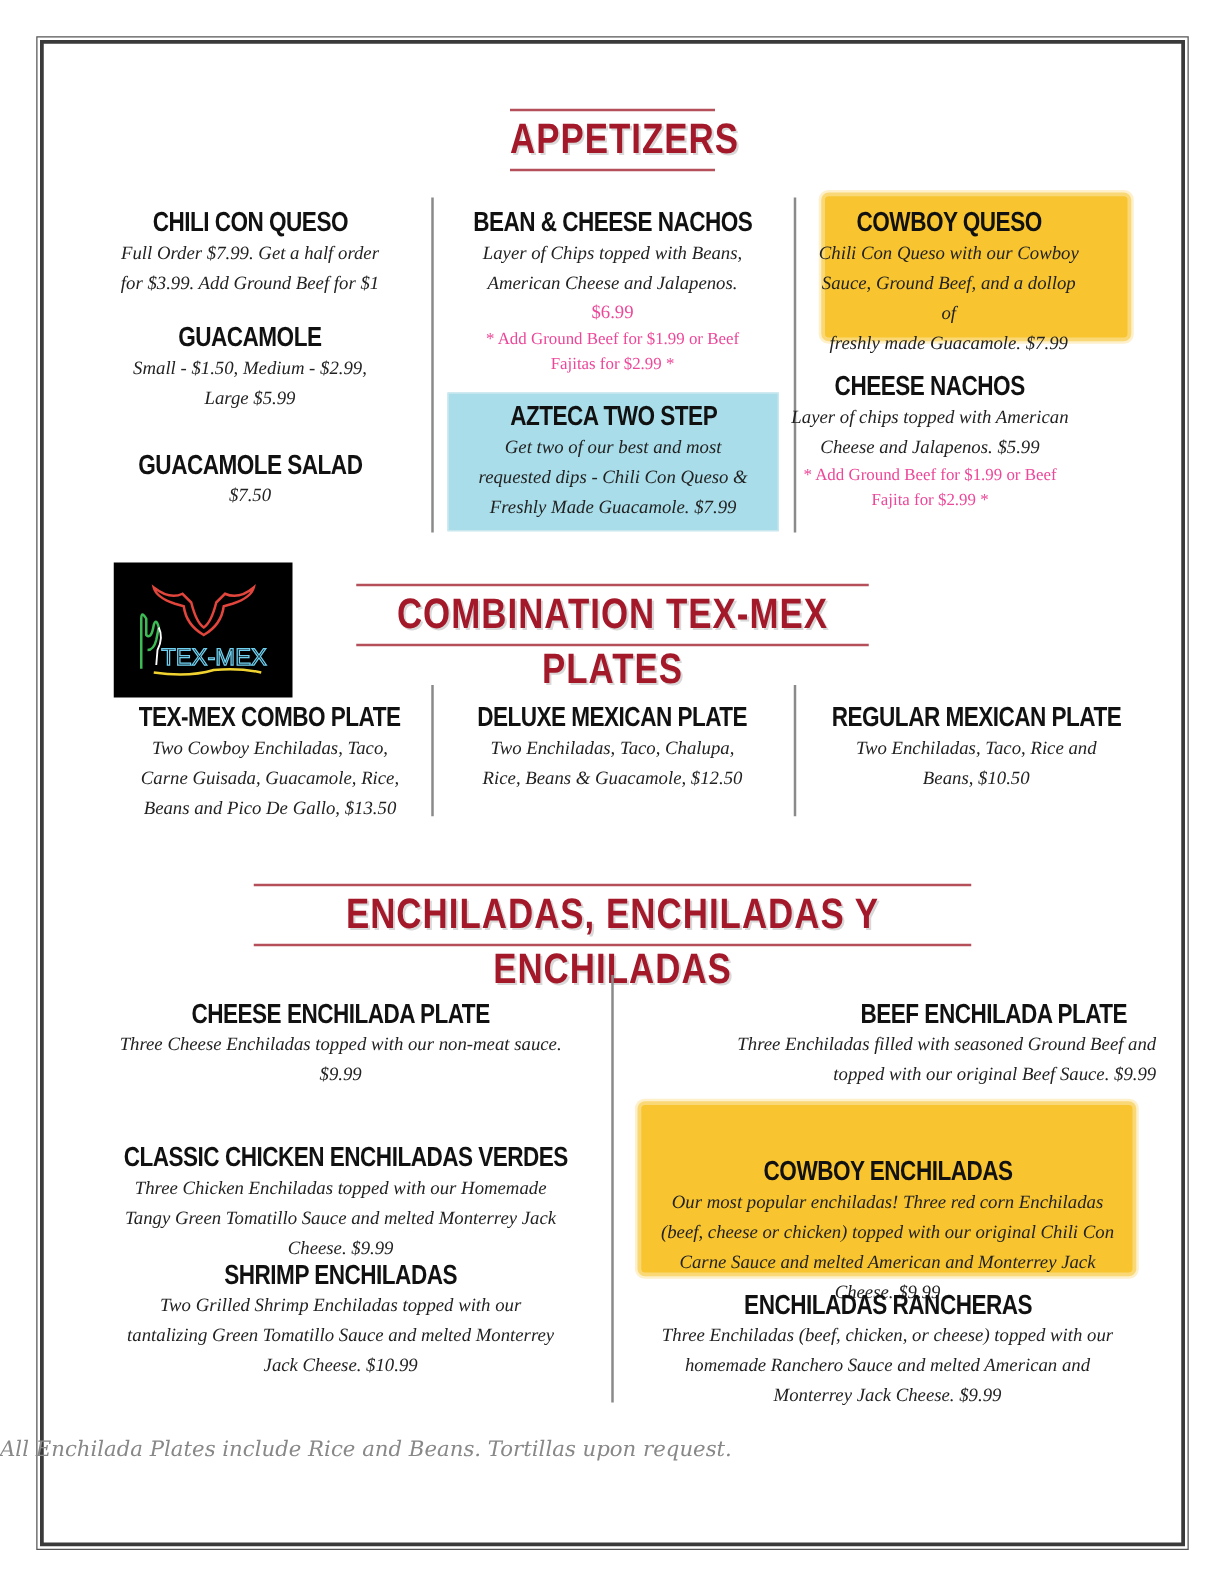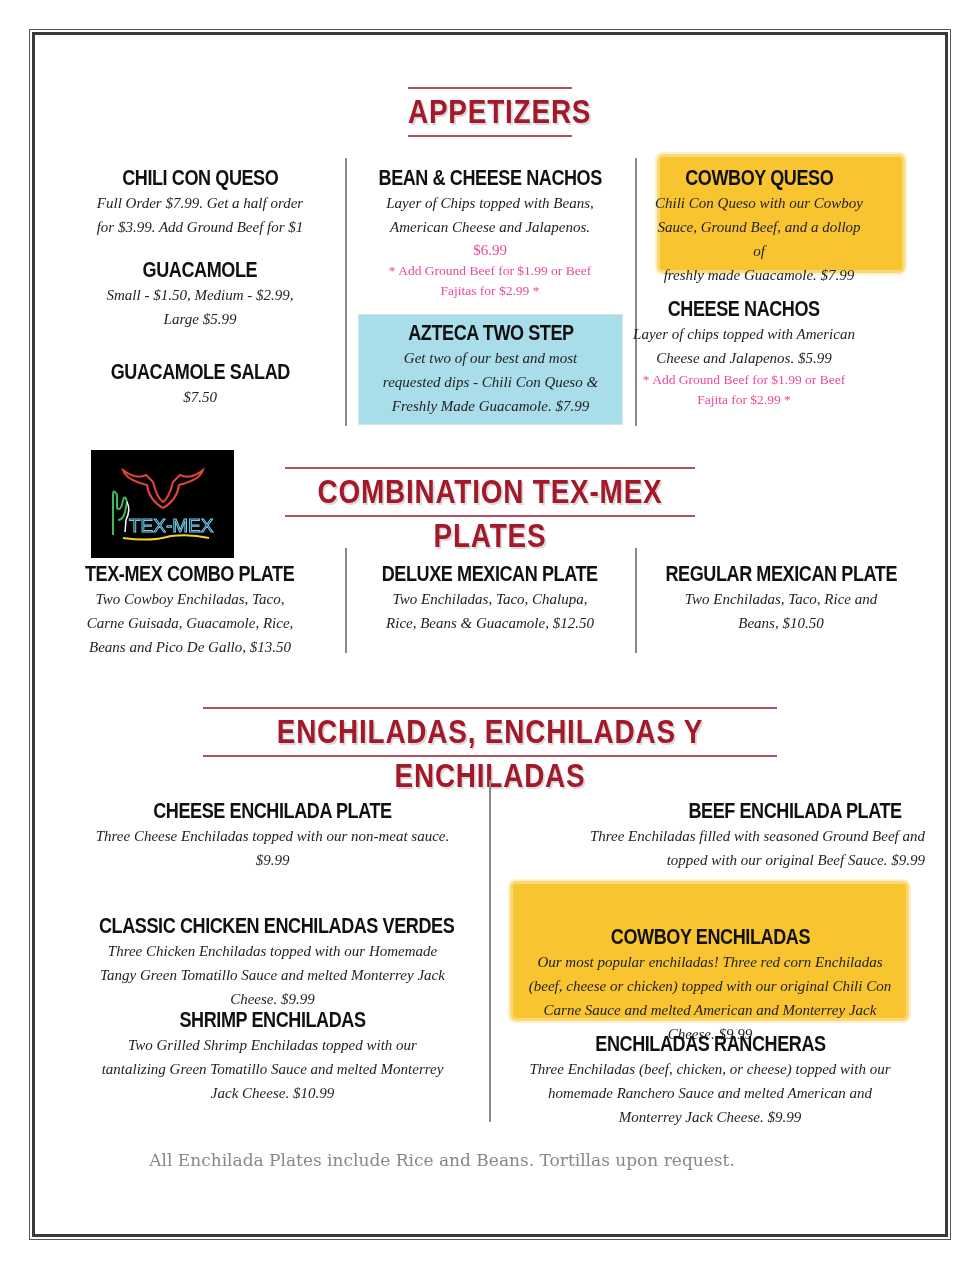--- a/index.html
+++ b/index.html
@@ -33,22 +33,22 @@
       border-radius: 3px;
       box-shadow: 0 0 0 3px rgba(248,197,49,0.55), 0 0 0 5px rgba(248,197,49,0.25);
     }
     .hl-blue { position: absolute; background: #a8dde9; border: 1px solid #cbe7ee; }
 
     .logo {
       position: absolute; left: 91px; top: 450px; width: 143px; height: 108px;
       background: #000;
     }
     .footer-note {
-      position: absolute; left: 0; width: 884px; top: 1150px; text-align: center;
-      font-family: "DejaVu Serif", serif; font-size: 17px; color: #888;
+      position: absolute; left: 0; width: 884px; top: 1150px; text-align: left;
+      font-family: "DejaVu Serif", serif; font-style: italic; font-size: 17px; color: #888;
     }
   </style>
 </head>
 <body>
 
 <div class="frame-outer"></div>
 <div class="frame-inner"></div>
 
 <div class="section-title" style="left:390px; top:87px; width:200px; height:50px; font-size:34px; line-height:44px;">APPETIZERS</div>
 
@@ -109,21 +109,21 @@
     <text x="38" y="82" font-family="Liberation Sans, sans-serif" font-size="19" fill="none" stroke="#6fd0f0" stroke-width="1">TEX-MEX</text>
     <path d="M32 88 Q60 92 80 86 Q100 84 118 88" fill="none" stroke="#f0d230" stroke-width="2"></path>
   </svg>
 </div>
 
 <div class="section-title" style="left:240px; top:467px; width:500px; height:50px; font-size:34px; line-height:44px;">COMBINATION TEX-MEX PLATES</div>
 
 <div class="divider" style="left:345px; top:548px; height:105px;"></div>
 <div class="divider" style="left:635px; top:548px; height:105px;"></div>
 
-<div class="item" style="left:50px; top:561px; width:280px;">
+<div class="item" style="left:76px; top:561px; width:280px;">
   <div class="item-name">TEX-MEX COMBO PLATE</div>
   <div class="item-desc">Two Cowboy Enchiladas, Taco,</div>
   <div class="item-desc">Carne Guisada, Guacamole, Rice,</div>
   <div class="item-desc">Beans and Pico De Gallo,   $13.50</div>
 </div>
 <div class="item" style="left:350px; top:561px; width:280px;">
   <div class="item-name">DELUXE MEXICAN PLATE</div>
   <div class="item-desc">Two Enchiladas, Taco, Chalupa,</div>
   <div class="item-desc">Rice, Beans &amp; Guacamole,  $12.50</div>
 </div>

